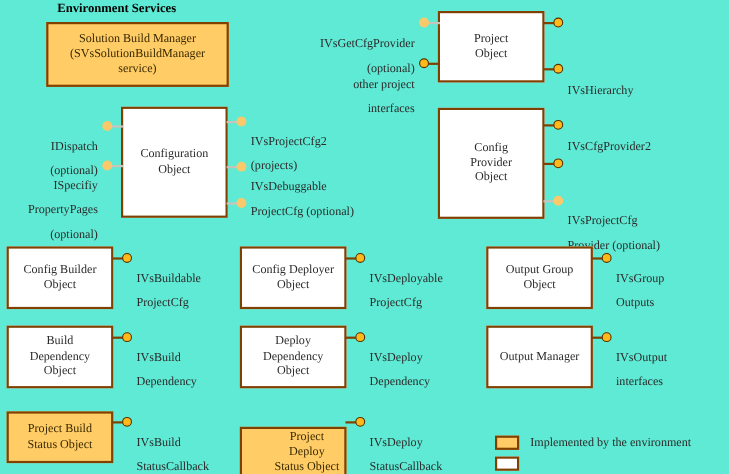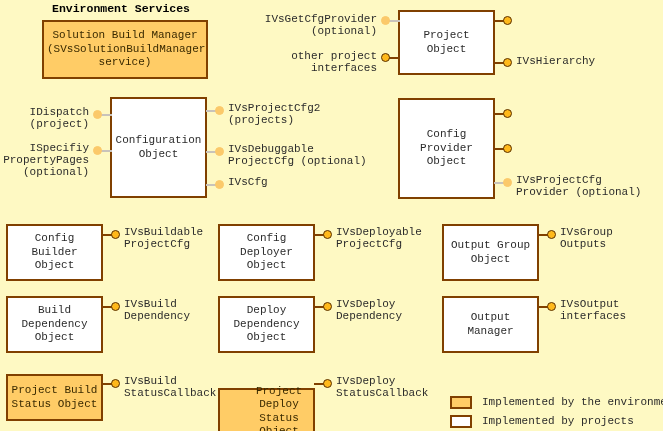--- a/index.html
+++ b/index.html
@@ -4,22 +4,22 @@
 <style>
   html, body {
     margin: 0;
     padding: 0;
     background: #ffffff;
   }
   #diagram {
     position: relative;
     width: 663px;
     height: 431px;
-    background: #fef9c3;
-    font-family: Liberation Mono, monospace;
+    background: #5eead4;
+    font-family: Liberation Serif, serif;
     overflow: hidden;
   }
   .title {
     position: absolute;
     font-weight: bold;
     font-size: 11.5px;
     color: #000000;
     white-space: nowrap;
     letter-spacing: 0px;
   }
@@ -68,23 +68,24 @@
     border: 1.5px solid #5a3000;
   }
   .dot.opt {
     background: #fbc96a;
     border: 1px solid #fbc96a;
   }
   
   .clabel {
     position: absolute;
     font-size: 11px;
-    line-height: 12px;
+    line-height: 22px;
     color: #2b2b2b;
     white-space: pre-line;
+    margin-top: 16px;
   }
   .clabel.right { text-align: left; }
   .clabel.left  { text-align: right; }
   
   .legend-swatch {
     position: absolute;
     width: 22px;
     height: 13px;
     box-sizing: border-box;
     border: 2px solid #804000;
@@ -135,49 +136,49 @@
   <div class="clabel right" style="left:516px; top:55px; width:140px;">IVsHierarchy</div>
 
   <div class="node proj" style="left:110px; top:97px; width:97px; height:101px;">
     <span class="nlabel">Configuration
 Object</span>
   </div>
 
   <div class="stem opt" style="left:99px; top:114px; width:13px;"></div>
   <div class="dot opt" style="left:93px; top:110px;"></div>
   <div class="clabel left" style="left:0px; top:106px; width:89px;">IDispatch
-(project)</div>
+(optional)</div>
 
   <div class="stem opt" style="left:99px; top:150px; width:13px;"></div>
   <div class="dot opt" style="left:93px; top:146px;"></div>
   <div class="clabel left" style="left:0px; top:142px; width:89px;">ISpecifiy
 PropertyPages
 (optional)</div>
 
   <div class="stem opt" style="left:206px; top:110px; width:13px;"></div>
   <div class="dot opt" style="left:215px; top:106px;"></div>
   <div class="clabel right" style="left:228px; top:102px; width:150px;">IVsProjectCfg2
 (projects)</div>
 
   <div class="stem opt" style="left:206px; top:151px; width:13px;"></div>
   <div class="dot opt" style="left:215px; top:147px;"></div>
   <div class="clabel right" style="left:228px; top:143px; width:160px;">IVsDebuggable
 ProjectCfg (optional)</div>
 
   <div class="stem opt" style="left:206px; top:184px; width:13px;"></div>
   <div class="dot opt" style="left:215px; top:180px;"></div>
-  <div class="clabel right" style="left:228px; top:176px; width:150px;">IVsCfg</div>
 
   <div class="node proj" style="left:398px; top:98px; width:97px; height:101px;">
     <span class="nlabel">Config
 Provider
 Object</span>
   </div>
   <div class="stem req" style="left:494px; top:113px; width:13px;"></div>
   <div class="dot req" style="left:503px; top:109px;"></div>
+  <div class="clabel right" style="left:516px; top:106px; width:146px;">IVsCfgProvider2</div>
 
   <div class="stem req" style="left:494px; top:148px; width:13px;"></div>
   <div class="dot req" style="left:503px; top:144px;"></div>
 
   <div class="stem opt" style="left:494px; top:182px; width:13px;"></div>
   <div class="dot opt" style="left:503px; top:178px;"></div>
   <div class="clabel right" style="left:516px; top:174px; width:146px;">IVsProjectCfg
 Provider (optional)</div>
 
   <div class="node proj" style="left:6px; top:224px; width:97px; height:57px;">
@@ -250,15 +251,14 @@
   </div>
   <div class="stem req" style="left:314px; top:383px; width:13px;"></div>
   <div class="dot req" style="left:323px; top:379px;"></div>
   <div class="clabel right" style="left:336px; top:375px; width:110px;">IVsDeploy
 StatusCallback</div>
 
   <div class="legend-swatch env" style="left:450px; top:396px;"></div>
   <div class="legend-text" style="left:482px; top:396px;">Implemented by the environment</div>
 
   <div class="legend-swatch proj" style="left:450px; top:415px;"></div>
-  <div class="legend-text" style="left:482px; top:415px;">Implemented by projects</div>
 
 </div>
 
 </body></html>

